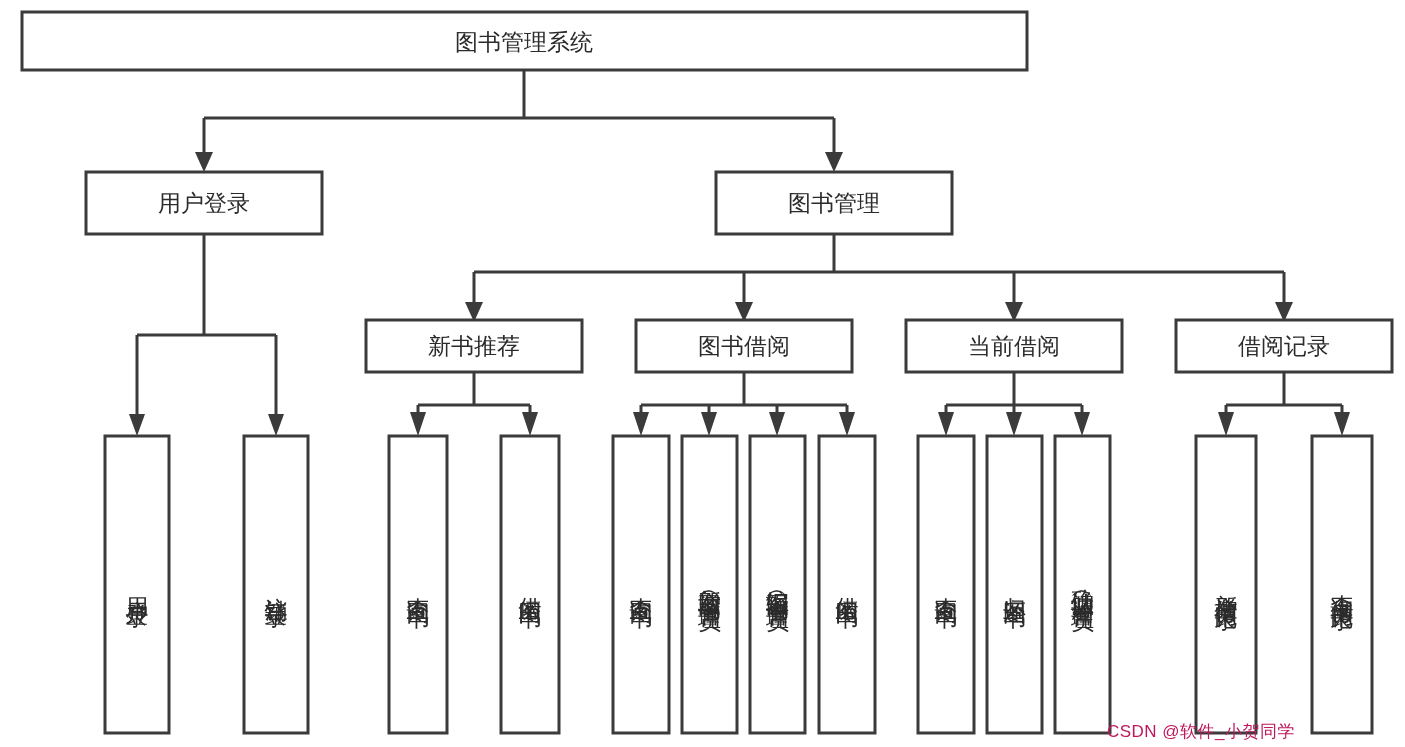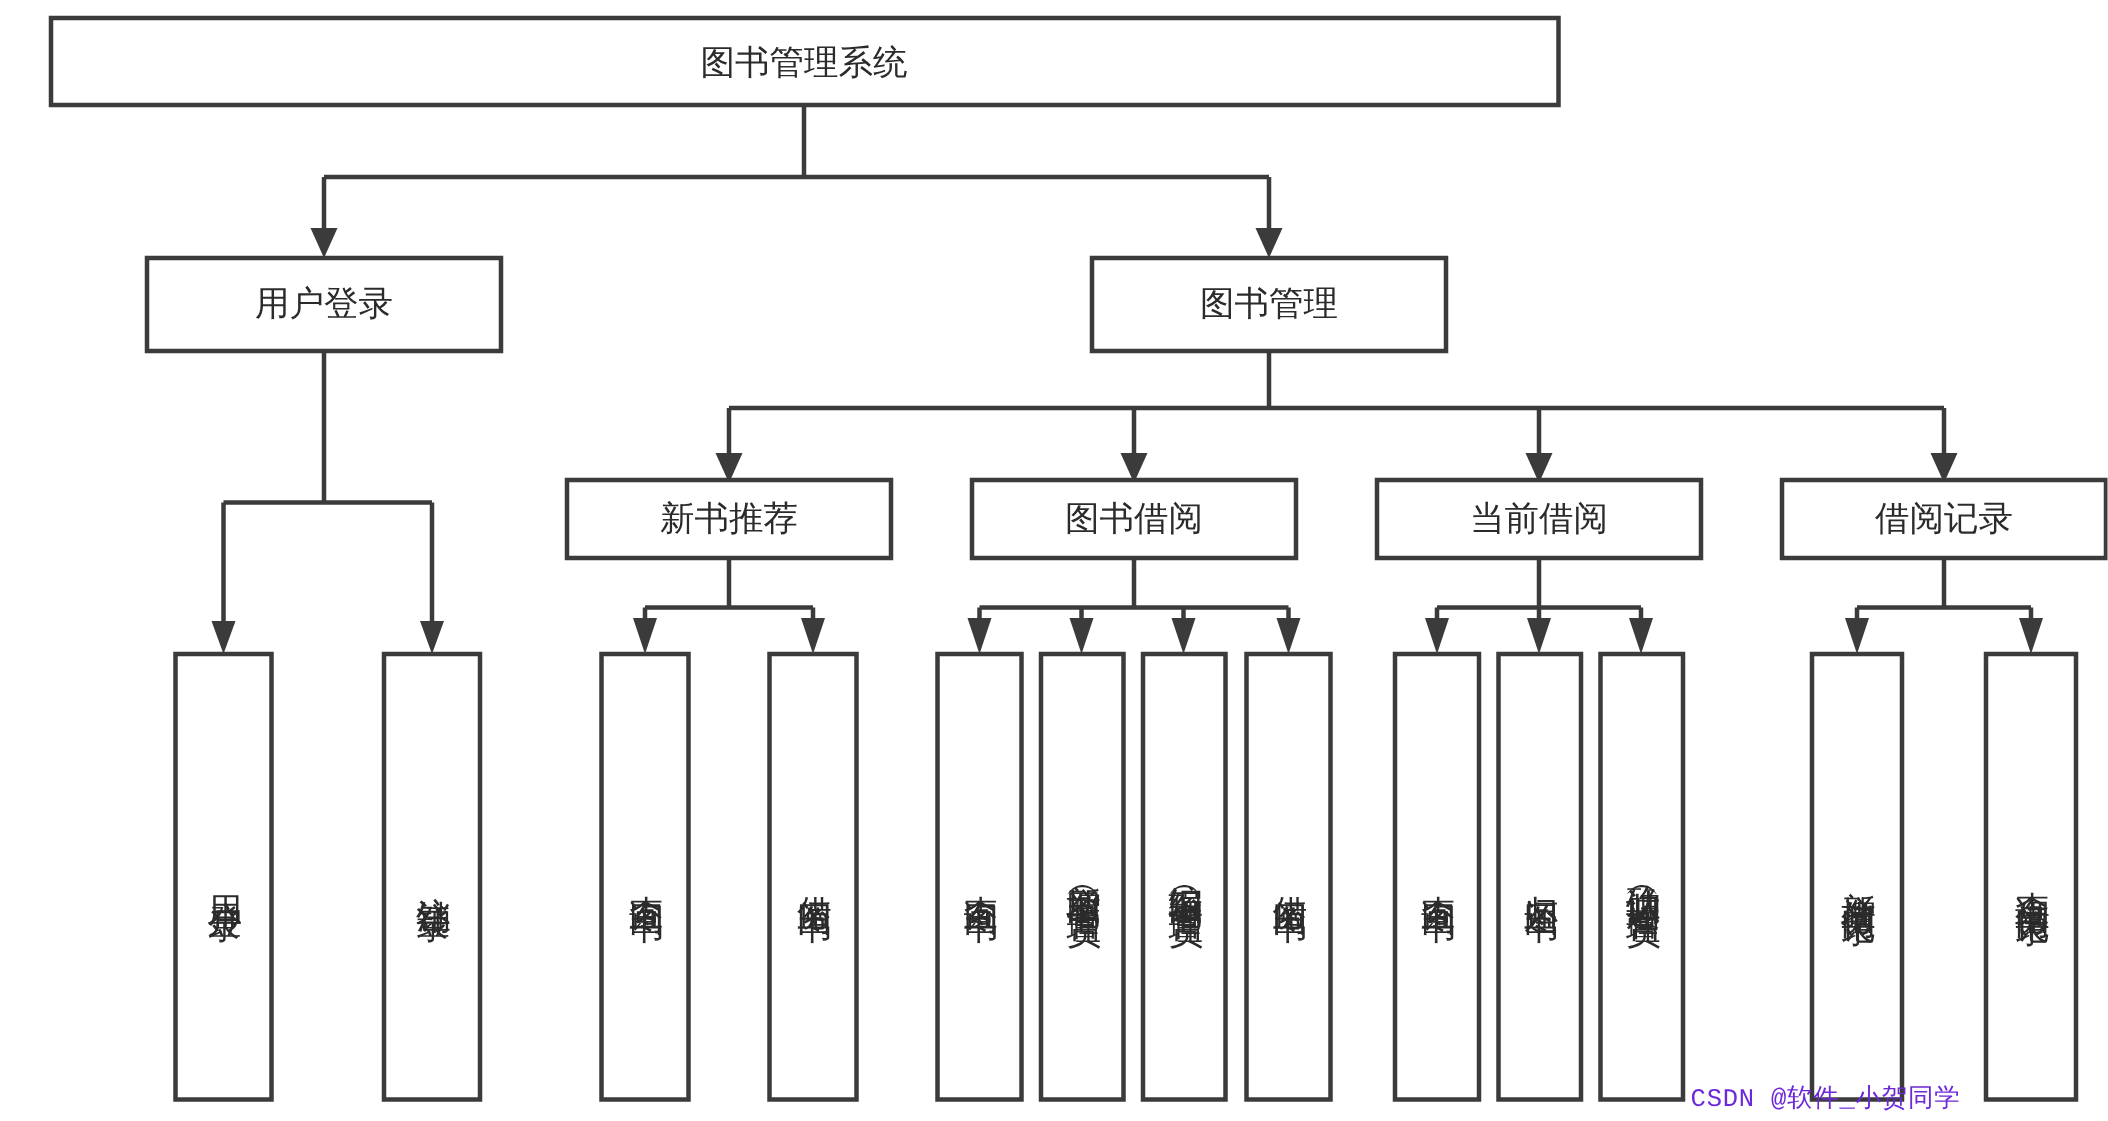--- a/index.html
+++ b/index.html
@@ -9,21 +9,21 @@
   }
   body {
     width: 1405px;
     height: 747px;
     font-family: "DejaVu Sans", "Liberation Sans", sans-serif;
     overflow: hidden;
     position: relative;
   }
   #diagram-root {
     position: absolute;
-    left: 16px;
+    left: 4px;
     top: 0;
     width: 1297px;
     height: 747px;
   }
   svg#chart-svg {
     display: block;
     width: 1405px;
     height: 747px;
   }
   .node-box {
@@ -69,23 +69,23 @@
     position: absolute;
     display: flex;
     align-items: center;
     justify-content: center;
     pointer-events: none;
   }
   .watermark {
     position: absolute;
     right: 6px;
     bottom: 4px;
-    font-family: Liberation Mono, monospace;
+    font-family: Liberation Sans, sans-serif;
     font-size: 17px;
-    color: #6d28d9;
+    color: #be185d;
     white-space: nowrap;
     letter-spacing: 0.5px;
   }
 </style>
 </head>
 <body>
 
 <div id="diagram-root">
 
   <svg id="chart-svg" viewBox="0 0 1405 747" xmlns="http://www.w3.org/2000/svg">

